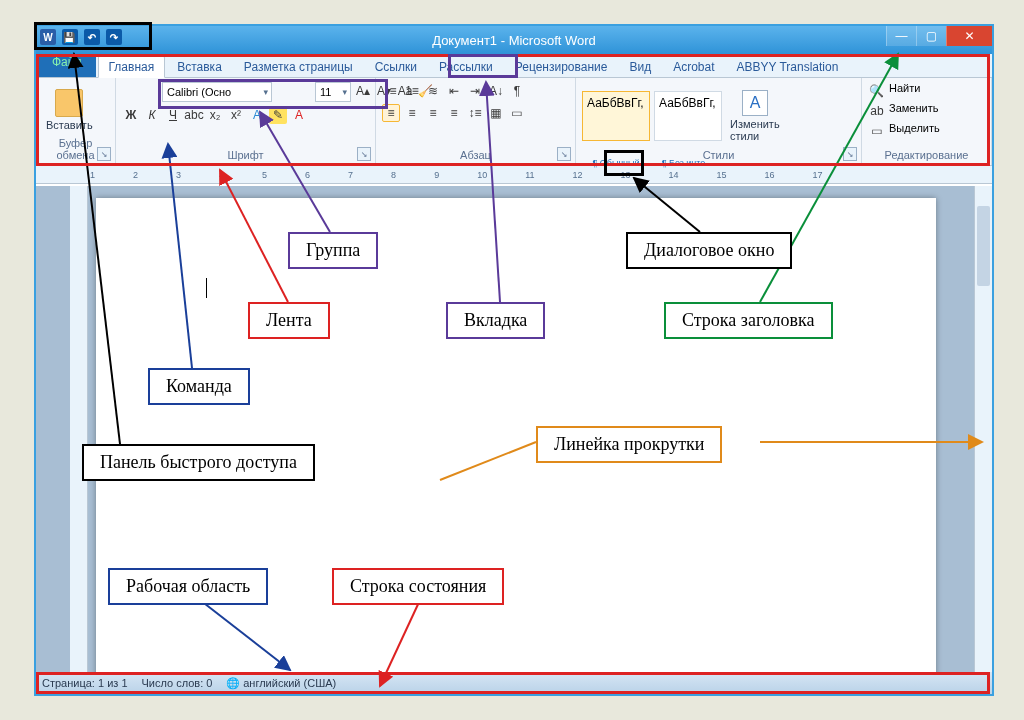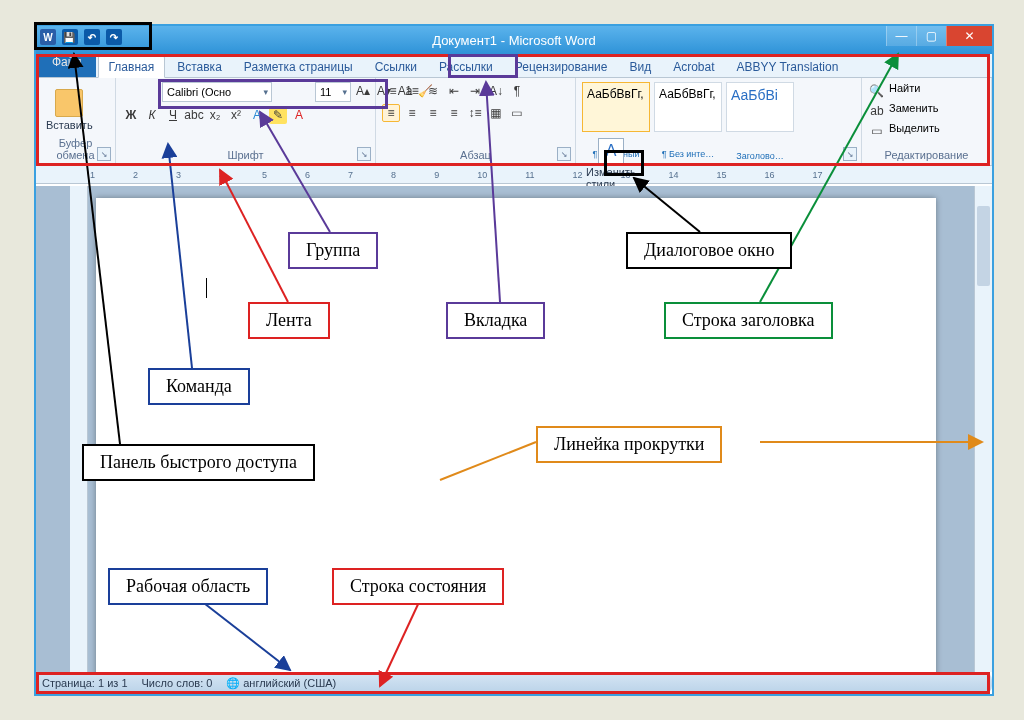--- a/index.html
+++ b/index.html
@@ -7,21 +7,21 @@
   .window { position: absolute; left: 34px; top: 24px; width: 960px; height: 672px; background: #fff; border: 2px solid #3aa0e0; }
   .titlebar { height: 28px; background: linear-gradient(#5bb3ec,#2f93d8); color: #fff; display: flex; align-items: center; justify-content: center; font-size: 13px; position: relative; }
   .qat { position: absolute; left: 4px; top: 3px; display: flex; gap: 6px; align-items: center; }
   .qat .ic { width: 16px; height: 16px; background: #0b5aa8; border-radius: 2px; display: flex; align-items: center; justify-content: center; color: #fff; font-weight: bold; font-size: 10px; }
   .winbtns { position: absolute; right: 0; top: 0; display: flex; }
   .winbtn { width: 30px; height: 20px; background: rgba(255,255,255,.15); border-left: 1px solid rgba(255,255,255,.3); color: #fff; font-size: 12px; display: flex; align-items: center; justify-content: center; }
   .winbtn.close { background: #d94530; width: 46px; }
   .tabs { height: 24px; background: #e9f3fb; display: flex; align-items: flex-end; padding-left: 2px; gap: 2px; border-bottom: 1px solid #b9c7d4; }
   .tab { padding: 4px 10px 3px; font-size: 12px; color: #2a5a9a; background: transparent; border-radius: 3px 3px 0 0; }
   .tab.active { background: #fff; border: 1px solid #b9c7d4; border-bottom: 1px solid #fff; margin-bottom: -1px; }
-  .tab.file { background: #1f6fb8; color: #e5e5e5; padding: 8px 14px; }
+  .tab.file { background: #1f6fb8; color: #86efac; padding: 8px 14px; }
   .ribbon { height: 88px; background: #f4f7fb; display: flex; border-bottom: 1px solid #b9c7d4; }
   .group { border-right: 1px solid #d0dae4; padding: 4px 6px 2px; display: flex; flex-direction: column; justify-content: space-between; position: relative; }
   .group .glabel { font-size: 11px; color: #5a7090; text-align: center; padding-bottom: 2px; }
   .group .body { flex: 1; display: flex; align-items: center; gap: 4px; flex-wrap: wrap; }
   .biconbtn { display:flex; flex-direction:column; align-items:center; gap:2px; font-size:11px; color:#2a3a50; padding:2px 4px; }
   .biconbtn .bigicon { width:28px; height:28px; background:#f9c66a; border:1px solid #d8a94c; border-radius:2px; }
   .sel { border:1px solid #b9c7d4; background:#fff; height:20px; font-size:11px; padding:0 16px 0 4px; display:flex; align-items:center; position:relative;margin-left:40px; }
   .sel::after { content:"▾"; position:absolute; right:3px; color:#55708f; font-size:9px; }
   .row { display:flex; gap:3px; }
   .ic { width:18px; height:18px; border:1px solid transparent; border-radius:2px; display:flex; align-items:center; justify-content:center; font-size:12px; color:#3a3a3a; }
@@ -29,21 +29,21 @@
   .stylebox.active { border-color:#f6b734; background:#fff6d8; }
   .stylebox .s { font-size:12px; }
   .stylebox .n { color:#1f6fb8; font-size:9px; text-align:center; }
   .minilauncher { position:absolute; right:4px; bottom:4px; width:14px; height:14px; border:1px solid #9bb0c6; background:#e9f3fb; font-size:8px; color:#5a7090; display:flex; align-items:center; justify-content:center; }
   .ruler { height:18px; background:#e9f3fb; border-bottom:1px solid #b9c7d4; font-size:9px; color:#55708f; padding-left:54px; display:flex; align-items:center; gap:38px; }
   .docarea { position:absolute; left:0; right:0; top:160px; bottom:22px; background:#a8bed3; overflow:hidden; }
   .vruler { position:absolute; left:34px; top:0; bottom:0; width:18px; background:#e9f3fb; border-right:1px solid #b9c7d4; }
   .page { position:absolute; left:60px; top:12px; width:840px; height:1120px; background:#fff; box-shadow:0 0 6px rgba(0,0,0,.35); }
   .scrollbar { position:absolute; right:0; top:0; bottom:0; width:18px; background:#e9f3fb; border-left:1px solid #b9c7d4; }
   .scrollbar .thumb { position:absolute; left:2px; right:2px; top:20px; height:80px; background:#c4d4e4; border-radius:2px; }
-  .statusbar { position:absolute; left:0; right:0; bottom:0; height:22px; background:linear-gradient(#d7e6f4,#b9d2e8); display:flex; align-items:center; font-size:11px; color:#2a3a50; padding:0 6px; gap:14px;border-radius:8px; }
+  .statusbar { position:absolute; left:0; right:0; bottom:0; height:22px; background:linear-gradient(#d7e6f4,#b9d2e8); display:flex; align-items:center; font-size:11px; color:#2a3a50; padding:0 6px; gap:14px; }
   .statusbar .right { margin-left:auto; display:flex; align-items:center; gap:6px; }
   .viewbtn { width:20px; height:16px; border:1px solid #9bb0c6; background:#eaf2fa; }
   .slider { width:90px; height:4px; background:#9bb0c6; position:relative; border-radius:2px; }
   .slider::before { content:""; position:absolute; left:50%; top:-4px; width:8px; height:12px; background:#fff; border:1px solid #5a7090; border-radius:2px; }
 
   
   .callout { position:absolute; background:#fff; border:2px solid; padding:6px 16px; font-family:"Times New Roman",serif; font-size:18px; text-align:center; white-space:nowrap; z-index:50; }
   .arrow { position:absolute; pointer-events:none; z-index:40; }
 
   
@@ -165,24 +165,20 @@
 
     <div class="group" style="width:286px">
       <div class="body">
         <div class="stylebox active">
           <span class="s">АаБбВвГг,</span>
           <span class="n">¶ Обычный</span>
         </div>
         <div class="stylebox">
           <span class="s">АаБбВвГг,</span>
           <span class="n">¶ Без инте…</span>
-        </div>
-        <div class="stylebox">
-          <span class="s" style="color:#2a6fc4;font-size:14px">АаБбВі</span>
-          <span class="n">Заголово…</span>
         </div>
         <div class="biconbtn">
           <div style="width:26px;height:26px;border:1px solid #9bb0c6;background:#fff;color:#2a6fc4;font-size:16px;display:flex;align-items:center;justify-content:center">A</div>
           <span style="width:50px">Изменить стили</span>
         </div>
       </div>
       <div class="glabel">Стили</div>
       <div class="minilauncher">↘</div>
     </div>
 

